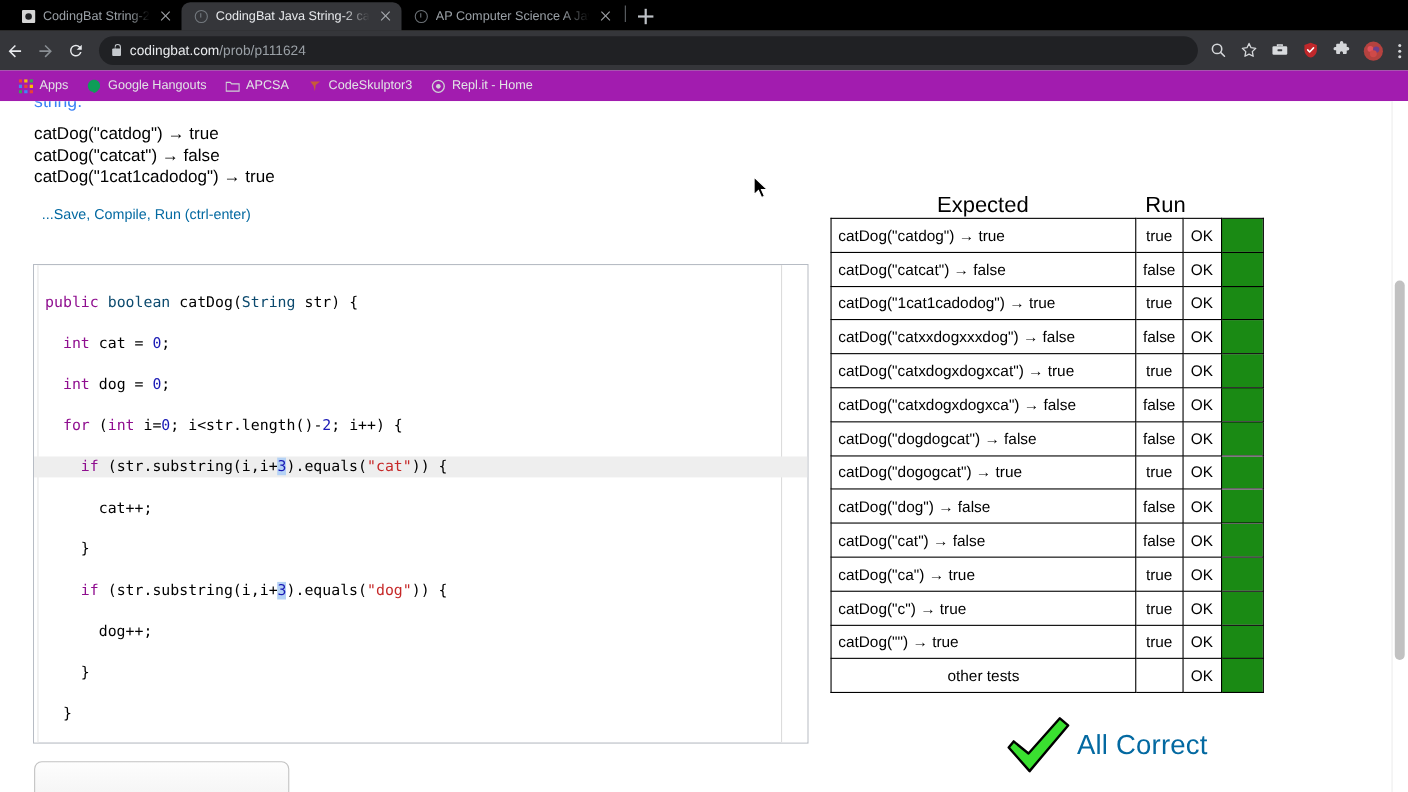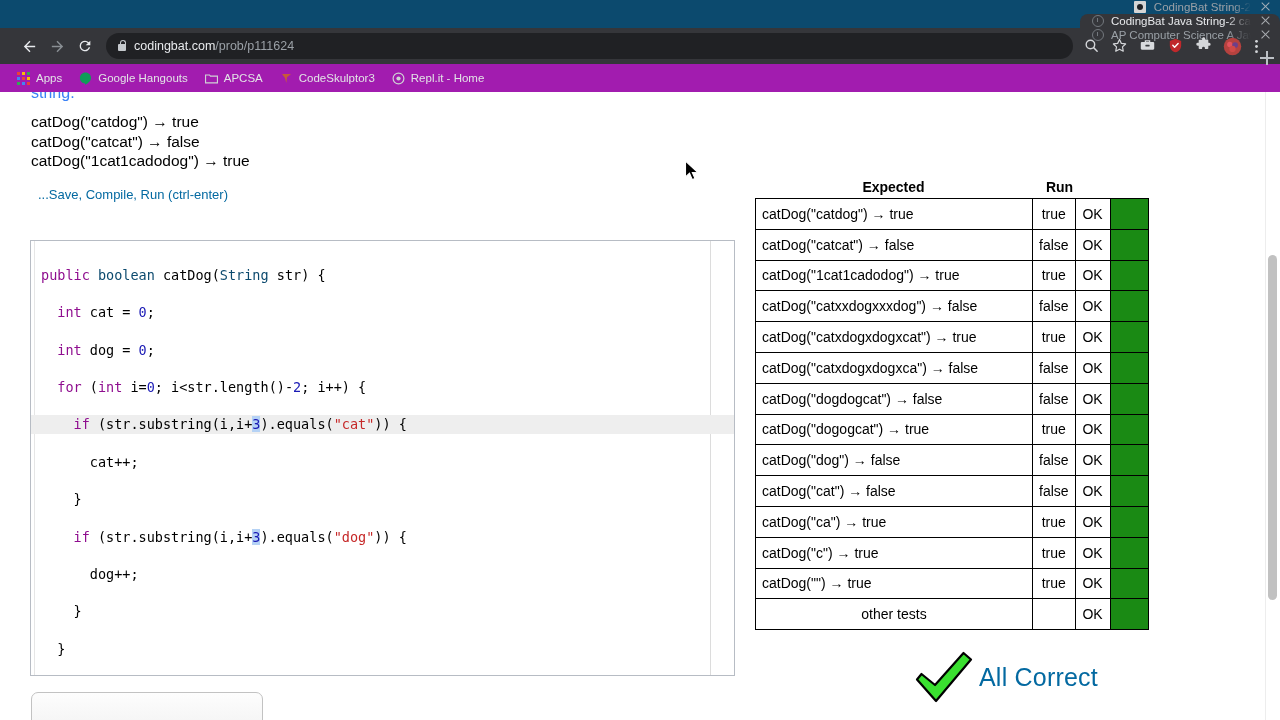--- a/index.html
+++ b/index.html
@@ -7,23 +7,23 @@
     width: 1280px; height: 720px;
     overflow: hidden;
     font-family: "Liberation Sans", sans-serif;
     background: #ffffff;
   }
 
   
   .browser { width: 1280px; height: 720px; position: relative; }
 
   .tabstrip {
-    height: 28px; background: #0c4a6e;
+    height: 28px; background: #000000;
     display: flex; align-items: flex-end;
-    padding-left: 8px; position: relative; flex-direction: column;
+    padding-left: 8px; position: relative;
   }
   .tab {
     height: 26px; display: flex; align-items: center;
     gap: 7px; padding: 0 8px 0 11px;
     border-radius: 8px 8px 0 0;
     font-size: 11.5px; color: #9aa0a6;
     max-width: 200px; min-width: 150px;
     position: relative;
   }
   .tab.active { background: #35363a; color: #e8eaed; }
@@ -71,21 +71,21 @@
     width: 26px; height: 24px; position: relative; margin-bottom: 1px;
   }
   .newtab::before, .newtab::after {
     content: ""; position: absolute; background: #bdc1c6;
   }
   .newtab::before { left: 6px; top: 11.4px; width: 14px; height: 1.4px; }
   .newtab::after  { left: 12.3px; top: 5px; width: 1.4px; height: 14px; }
 
   .toolbar {
     height: 36px; background: #35363a;
-    display: flex; align-items: center; gap: 2px; padding: 0 16px;
+    display: flex; align-items: center; gap: 2px; padding: 0 0;
   }
   .navbtn {
     width: 26px; height: 26px; position: relative;
     display: flex; align-items: center; justify-content: center;
     color: #e8eaed; font-size: 15px; line-height: 1;
   }
   .navbtn.dim { color: #8a8f94; }
   .omnibox {
     flex: 1 1 auto; height: 26px; background: #202124;
     border-radius: 14px; margin-left: 6px; margin-right: 8px;
@@ -178,21 +178,21 @@
     width: 232px; height: 36px;
     background: linear-gradient(180deg,#fdfdfd 0%,#f4f4f4 100%);
     border: 1px solid #c2c2c2; border-radius: 7px;
   }
 
   
   .results {
     position: absolute; left: 755px; top: 84px;
   }
   .res-head {
-    display: flex; font-size: 14px; font-weight: bold; color: #000;
+    display: flex; font-size: 20px; font-weight: normal; color: #000;
     height: 22px; align-items: center;
   }
   .rh-expected { width: 277px; text-align: center; }
   .rh-run { width: 55px; text-align: center; }
   .rh-pad { width: 65px; }
   table.res {
     border-collapse: collapse; table-layout: fixed;
   }
   table.res td {
     border: 1px solid #000; font-size: 14px; color: #000;

